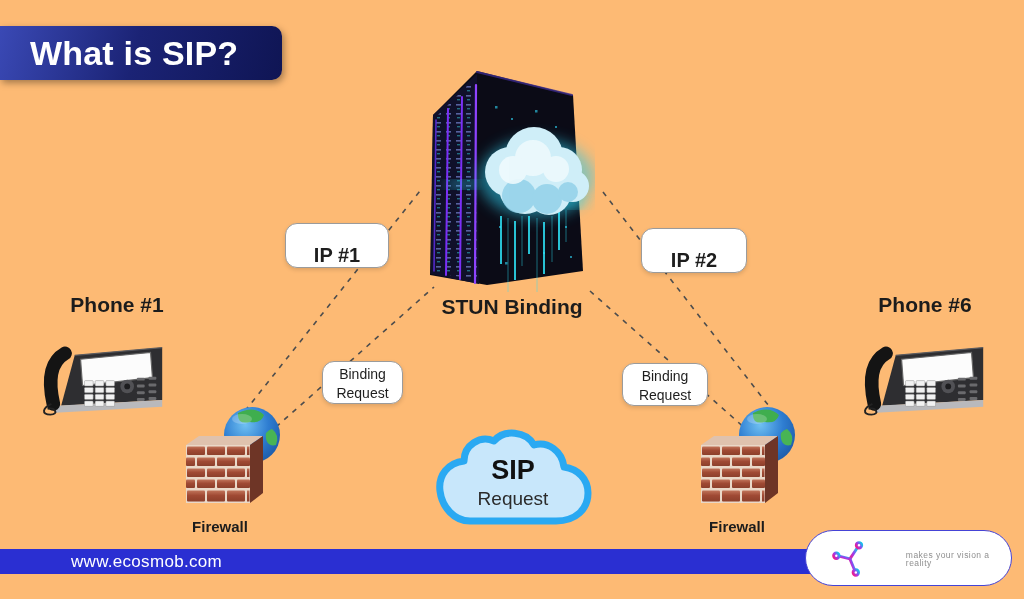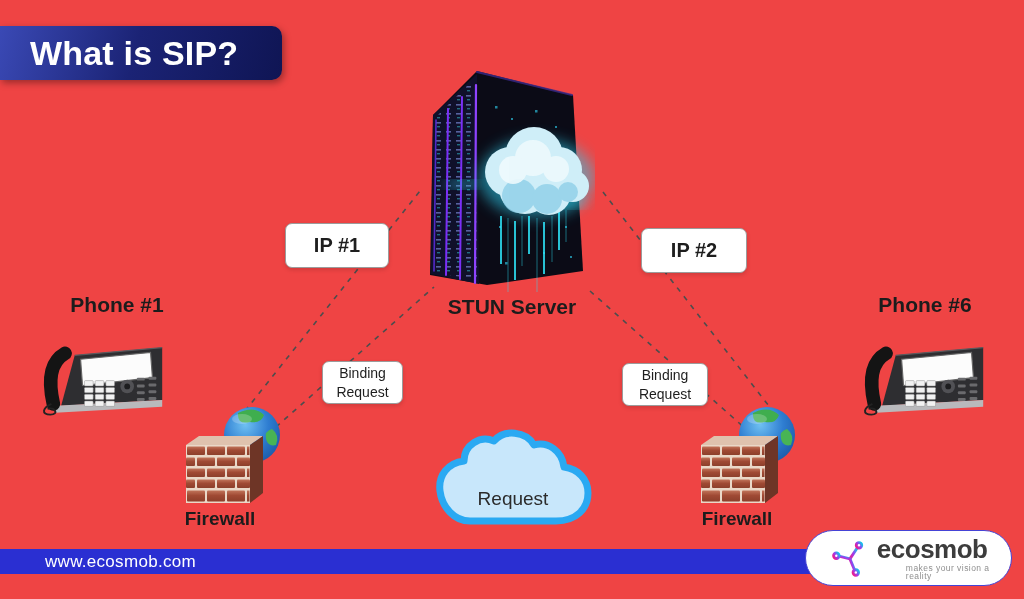--- a/index.html
+++ b/index.html
@@ -1,58 +1,58 @@
 <!DOCTYPE html>
 <html><head>
 <meta charset="utf-8">
 <style>
   html,body{margin:0;padding:0;background:#fff;}
   .canvas{
-    position:relative;width:1024px;height:599px;background:#ef4444;
+    position:relative;width:1024px;height:599px;background:#fdba74;
     font-family:"Liberation Sans", sans-serif;overflow:hidden;
   }
   
   .banner{
     position:absolute;left:0;top:26px;width:282px;height:54px;
     background:linear-gradient(105deg,#3a49b5 0%,#1b2375 48%,#0f1554 100%);
     border-radius:0 10px 10px 0;
     display:flex;align-items:center;padding-left:30px;box-sizing:border-box;
     box-shadow:2px 3px 7px rgba(0,0,0,.35);
   }
   .banner h1{margin:0;color:#fff;font-size:34px;font-weight:700;letter-spacing:.2px;}
   
   .lines{position:absolute;left:0;top:0;width:1024px;height:599px;pointer-events:none;}
   
   .node-label{position:absolute;text-align:center;color:#1c1c1c;font-weight:700;}
   .lbl-phone{width:150px;font-size:21px;}
   .lbl-stun{width:220px;font-size:21px;}
-  .lbl-firewall{width:130px;font-size:19px;}
+  .lbl-firewall{width:130px;font-size:15px;margin-top:10px;}
   
   .callout{
-    position:absolute;background:#fff;border:1.5px solid #9b9b9b;border-radius:7px;
-    display:flex;flex-direction:column;align-items:center;justify-content:center;
+    position:absolute;background:#fff;border:1.5px solid #9b9b9b;border-radius:12px;
+    display:flex;flex-direction:column;align-items:center;justify-content:flex-end;
     box-shadow:0 2px 4px rgba(0,0,0,.13);color:#1e1e1e;
   }
   .ip-box{font-size:20px;font-weight:600;}
   .br-box{font-size:14px;font-weight:500;line-height:19px;}
   
   .gfx{position:absolute;}
   
   .sip-cloud{position:absolute;left:428px;top:421px;width:170px;height:116px;}
   .sip-cloud svg{position:absolute;left:0;top:0;}
   .sip-title{position:absolute;left:0;top:34px;width:170px;text-align:center;
     font-size:27px;font-weight:800;color:#111;}
   .sip-sub{position:absolute;left:0;top:67px;width:170px;text-align:center;
     font-size:19px;font-weight:400;color:#2b2b2b;}
   
   .footer-bar{
     position:absolute;left:0;top:549px;width:846px;height:25px;background:#2a2fd2;
     display:flex;align-items:center;
   }
-  .footer-bar span{color:#fff;font-size:17px;letter-spacing:.3px;padding-left:45px;}
+  .footer-bar span{color:#fff;font-size:17px;letter-spacing:.3px;padding-left:71px;}
   .logo-pill{
     position:absolute;left:805px;top:530px;width:207px;height:56px;background:#fff;
     border:1.5px solid #4543d6;border-radius:29px;box-sizing:border-box;
     display:flex;align-items:center;padding-left:24px;gap:7px;
   }
   .logo-text{display:flex;flex-direction:column;line-height:1;}
   .logo-name{font-size:26px;font-weight:700;color:#3c3c3c;letter-spacing:-.5px;}
   .logo-tag{font-size:8.5px;color:#8f8f8f;letter-spacing:.45px;margin-top:2px;padding-left:29px;}
 </style>
 </head>
@@ -143,21 +143,21 @@
           <circle cx="132" cy="133" r="15"></circle>
         <circle cx="153" cy="126" r="10"></circle>
       </g>
       <g fill="#eefafd" opacity=".9">
         <circle cx="118" cy="92" r="18"></circle>
           <circle cx="98" cy="104" r="14"></circle>
         <circle cx="141" cy="103" r="13"></circle>
       </g>
     </svg>
   </div>
-  <div class="node-label lbl-stun" style="left:402px;top:295px;">STUN Server</div>
+  <div class="node-label lbl-stun" style="left:402px;top:295px;">STUN Binding</div>
 
   <div class="node-label lbl-phone" style="left:42px;top:293px;">Phone #1</div>
   <div class="gfx" style="left:32px;top:318px;width:136px;height:98px;">
     <svg width="136" height="98" viewBox="0 0 140 100" xmlns="http://www.w3.org/2000/svg">
       <polygon points="30,90 44,38 134,30 134,84" fill="#2e2e31"></polygon>
       <polyline points="44,38 134,30" stroke="#5a5a5e" stroke-width="1.2" fill="none"></polyline>
       <polygon points="24,90 134,84 134,91 24,97" fill="#b9b9bc"></polygon>
       <polygon points="50,42 122,35 124,61 52,69" fill="#fcfcfc" stroke="#666" stroke-width="1.2"></polygon>
       <g fill="#f2f2f2" stroke="#8a8a8a" stroke-width=".5">
         <rect x="54" y="64" width="9" height="5.5" rx="1"></rect>
@@ -345,20 +345,21 @@
     <span>Binding</span>
     <span>Request</span>
   </div>
 
   <div class="sip-cloud">
     <svg width="170" height="116" viewBox="0 0 170 116" xmlns="http://www.w3.org/2000/svg">
       <path d="M 42,100 L 128,100 C 148,100 160,88 160,72 C 160,58 150,48 136,46
                C 134,30 120,20 106,24 C 98,10 76,8 66,20 C 52,14 36,24 36,40
                C 20,42 10,54 12,70 C 14,86 26,100 42,100 Z" fill="#c8e7fb" stroke="#2aa9f2" stroke-width="7" stroke-linejoin="round"></path>
     </svg>
+    <div class="sip-title">SIP</div>
     <div class="sip-sub">Request</div>
   </div>
 
   <div class="footer-bar">
     <span>www.ecosmob.com</span>
   </div>
 
   <div class="logo-pill">
     <svg width="42" height="42" viewBox="0 0 44 44" xmlns="http://www.w3.org/2000/svg">
       <defs>
@@ -371,18 +372,17 @@
       <g stroke="url(#lgm)" stroke-width="3.2" fill="none" stroke-linecap="round">
         <path d="M22,23 L30,11"></path>
         <circle cx="32" cy="8" r="3"></circle>
         <path d="M22,23 L10,20"></path>
         <circle cx="7" cy="19.5" r="3"></circle>
         <path d="M22,23 L27,35"></path>
         <circle cx="28.5" cy="38" r="3"></circle>
       </g>
     </svg>
     <div class="logo-text">
-      <span class="logo-name">ecosmob</span>
       <span class="logo-tag">makes your vision a reality</span>
     </div>
   </div>
 
 </div>
 
 </body></html>

